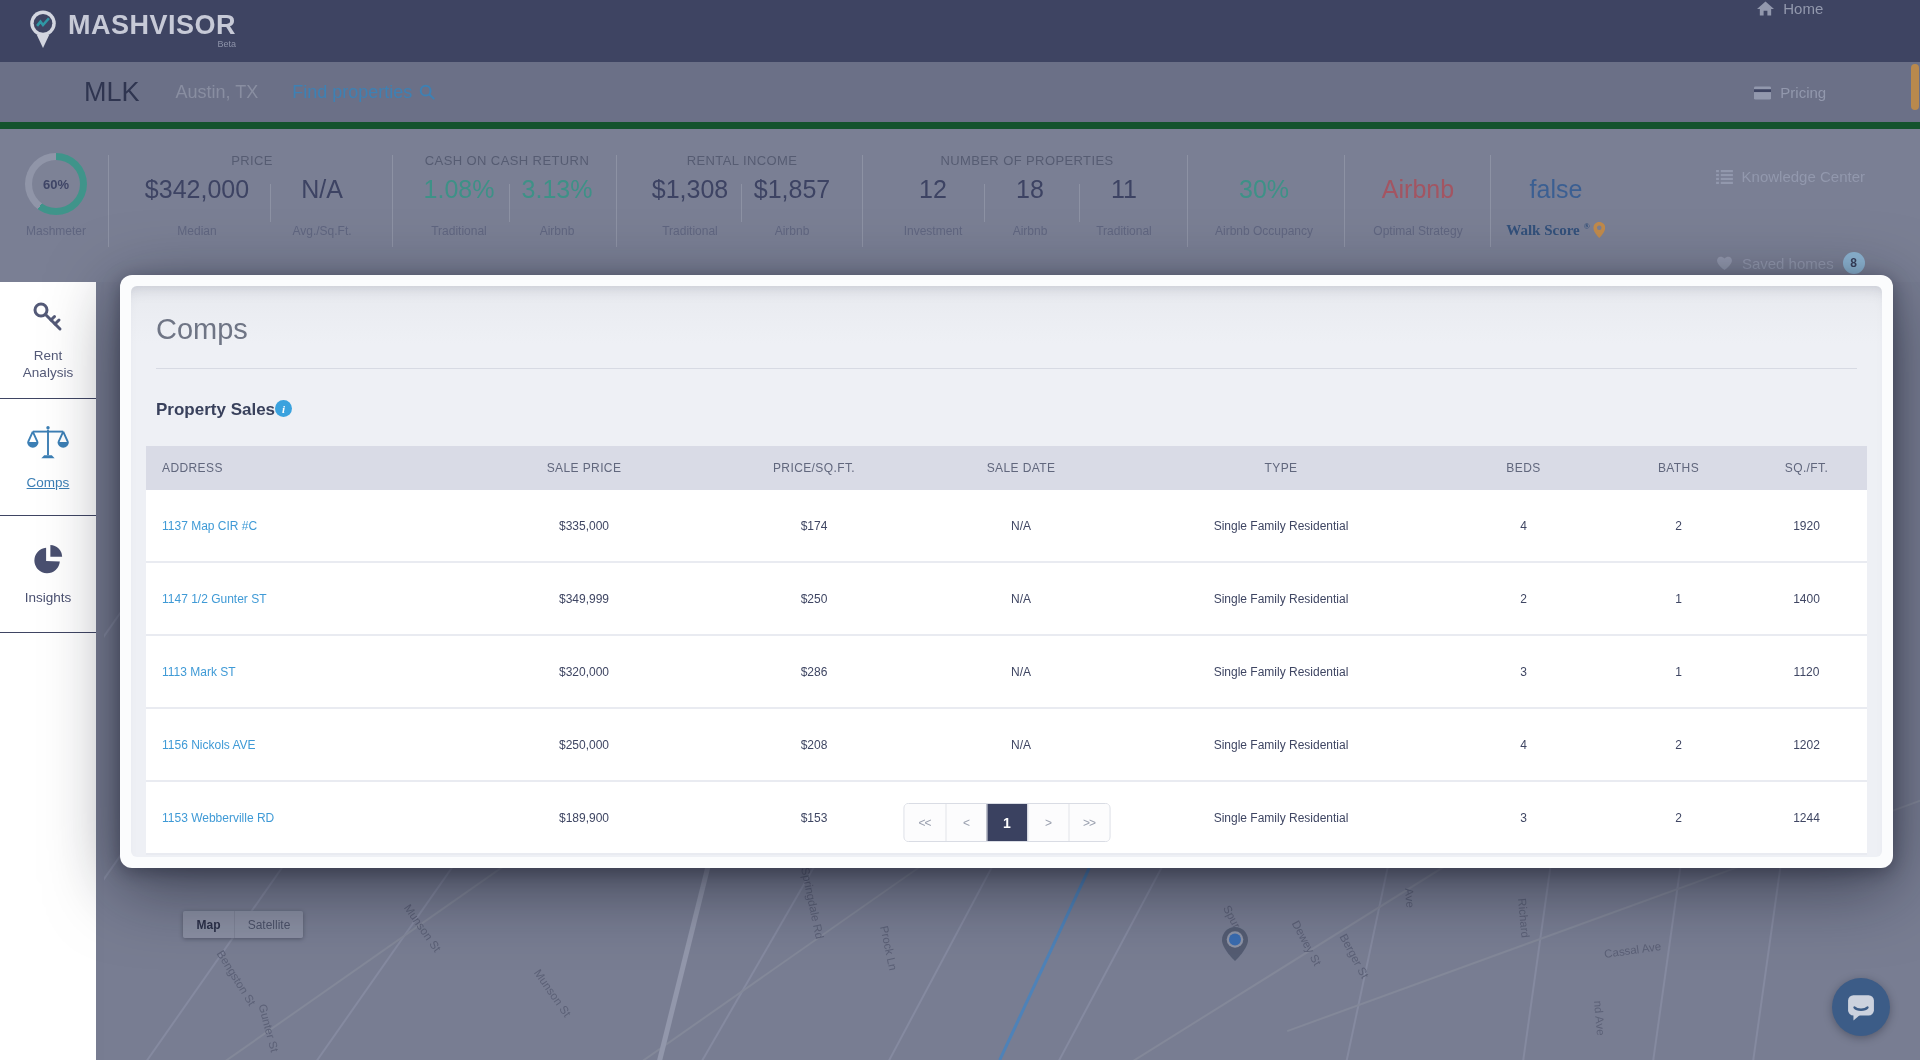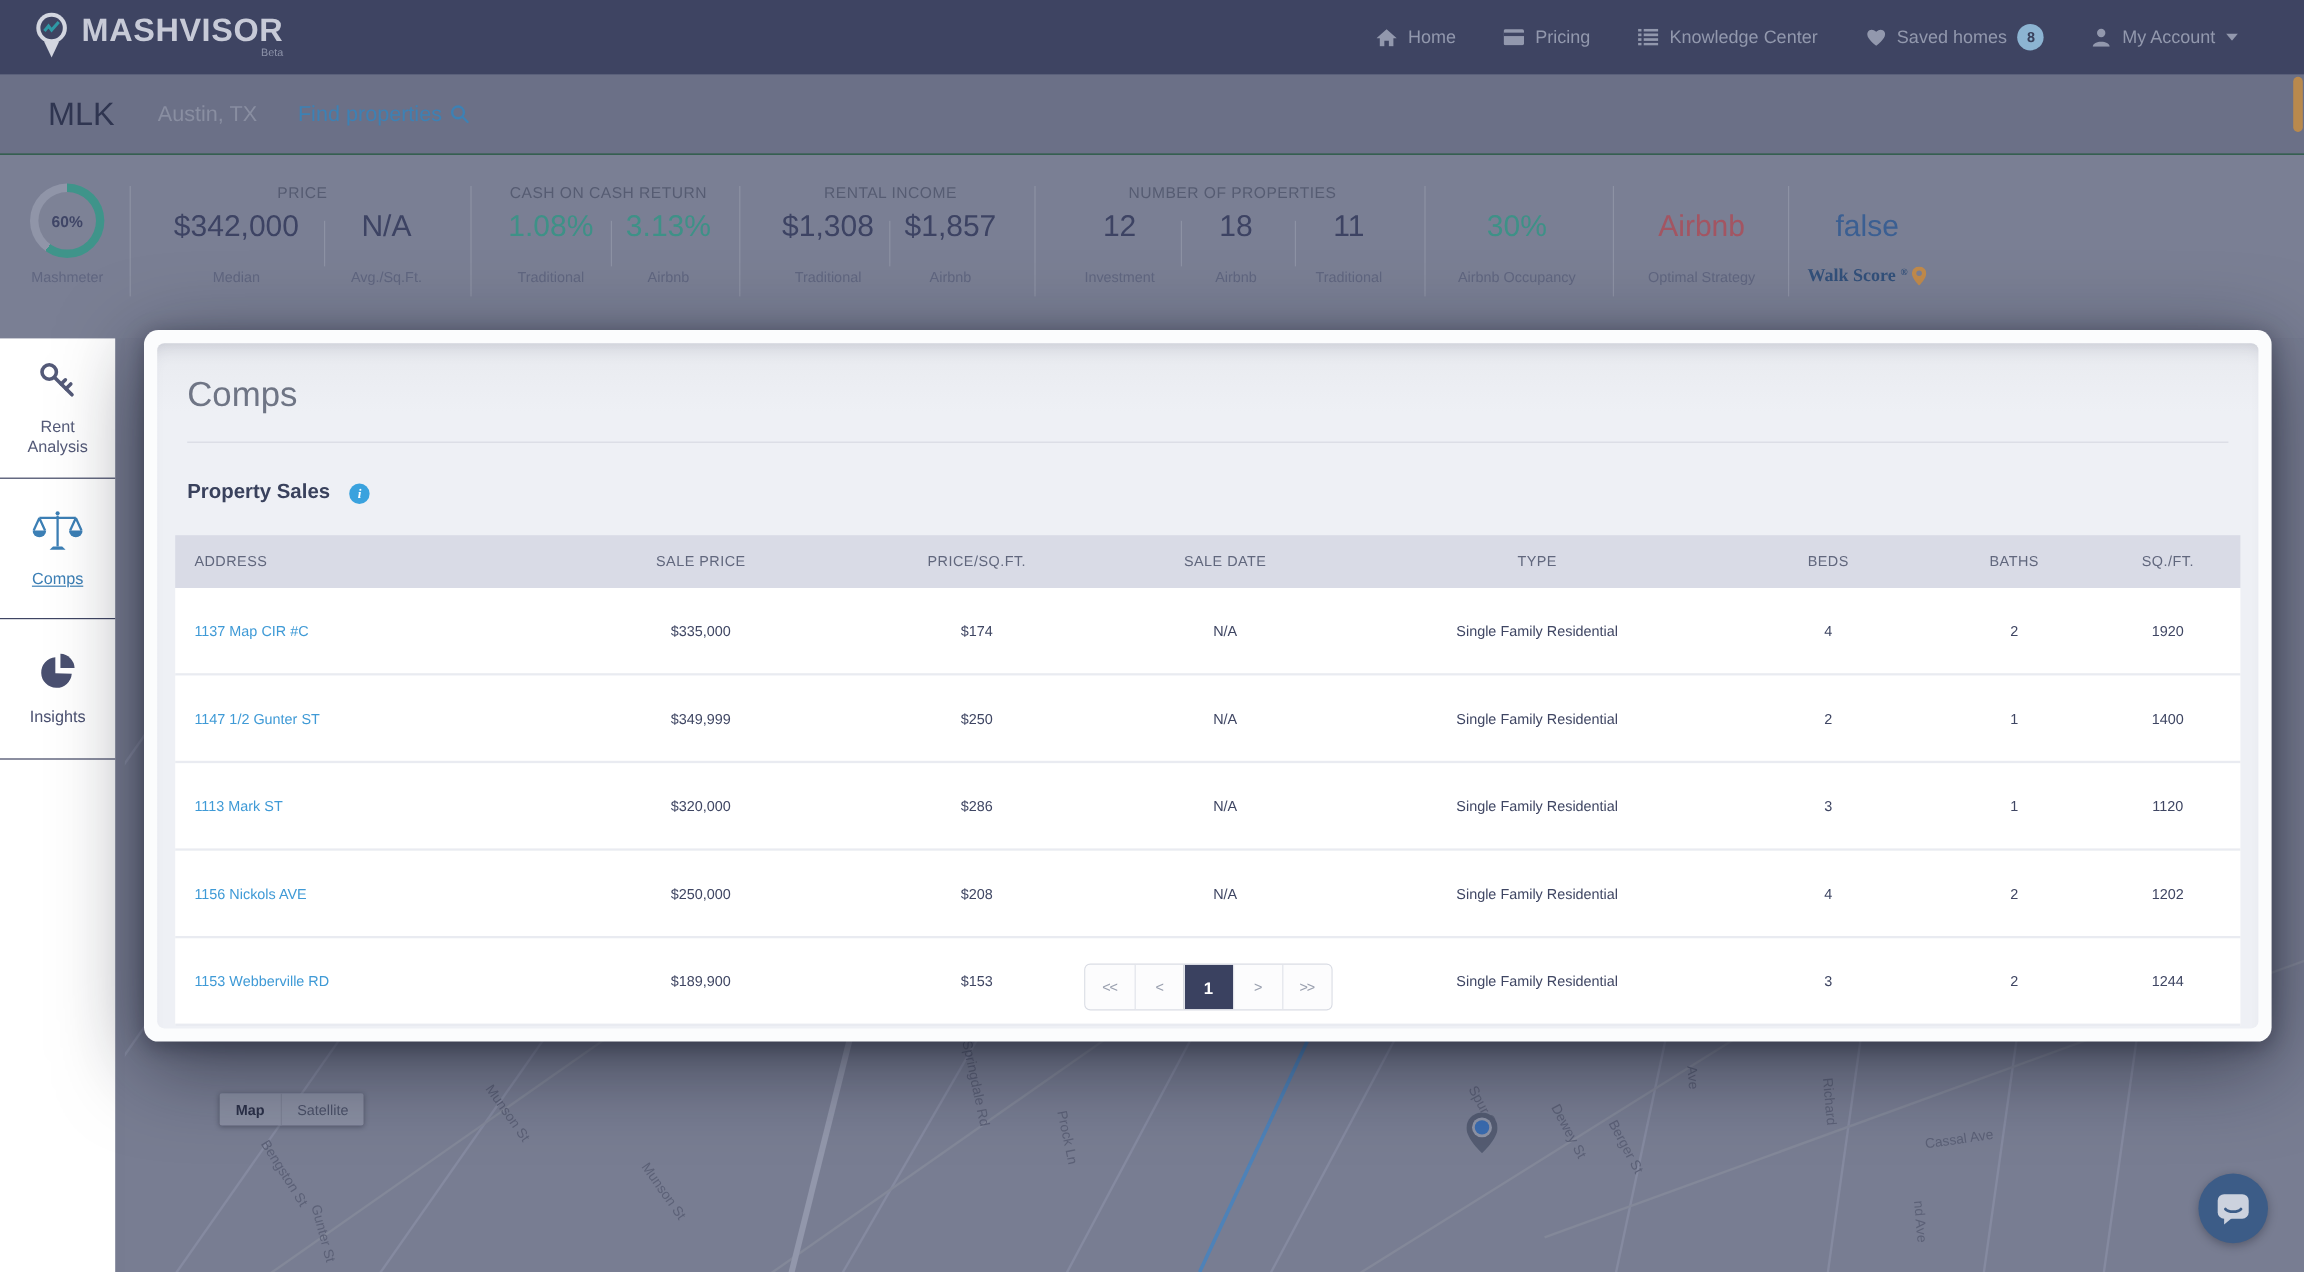--- a/index.html
+++ b/index.html
@@ -12,28 +12,28 @@
   .logo { position:absolute; left:26px; top:8px; display:flex; align-items:flex-start; gap:8px; cursor:pointer; }
   .logo-text { font-size:27px; font-weight:bold; color:#c7cad7; letter-spacing:.5px; line-height:34px; }
   .logo-beta { font-size:9px; color:#8d93a9; text-align:right; margin-top:-3px; }
   .nav-search { position:absolute; left:245px; top:11px; height:41px; display:flex; }
   .nav-search input { width:426px; height:41px; background:#555b7c; border:none; outline:none;
       border-radius:4px 0 0 4px; padding:0 16px; font-size:15px; font-weight:bold; color:#e3e5ee;
       font-family:"Liberation Sans",sans-serif; }
   .nav-search input::placeholder { color:#b9bdcd; }
   .search-btn { width:110px; height:41px; background:#4c547c; border:1px solid #6b7599; border-radius:4px;
       margin-left:1px; display:flex; align-items:center; justify-content:center; color:#a9b0c6; cursor:pointer; }
-  .nav-menu { position:absolute; right:55px; top:0; height:62px; display:flex; align-items:center; gap:40px; }
+  .nav-menu { position:absolute; right:55px; top:0; height:62px; display:flex; align-items:center; gap:67px;flex-direction:column; }
   .nav-item { display:flex; align-items:center; gap:9px; color:#9298ad; font-size:15px; cursor:pointer; white-space:nowrap; }
   .badge { background:#8cb4d2; color:#39415c; min-width:22px; height:22px; border-radius:11px; font-size:12px;
       font-weight:bold; display:flex; align-items:center; justify-content:center; padding:0 6px; }
 
   
   .subheader { position:absolute; top:62px; left:0; right:0; height:67px; background:#6b7087;
-      border-bottom:1px solid #14532d; display:flex; align-items:center; }
+      border-bottom:7px solid #14532d; display:flex; align-items:center;padding-left:44px; }
   .ph-title { margin-left:40px; font-size:27px; color:#2f3550; }
   .ph-loc { margin-left:36px; font-size:18px; color:#898ea1; }
   .ph-find { margin-left:34px; font-size:18px; color:#3d81b4; display:flex; align-items:center; gap:7px; cursor:pointer; }
 
   
   .statsbar { position:absolute; top:129px; left:0; right:0; height:153px; background:#7a7f94; }
   .vsep { position:absolute; top:26px; height:92px; width:1px; background:#8d92a4; }
   .vsep-s { position:absolute; top:55px; height:38px; width:1px; background:#8d92a4; }
   .sh { position:absolute; top:24px; transform:translateX(-50%); font-size:13px; color:#565c72;
       letter-spacing:.4px; white-space:nowrap; }
@@ -78,21 +78,21 @@
 
   
   .modal { position:absolute; left:120px; top:275px; width:1773px; height:593px; background:#fbfcfd;
       border-radius:12px; padding:11px; z-index:10;
       box-shadow:0 18px 70px rgba(15,18,32,.55), 0 4px 18px rgba(15,18,32,.35); }
   .modal-inner { position:relative; width:100%; height:100%; border-radius:6px;
       background:linear-gradient(180deg,#e8eaef 0%, #eef0f5 10%, #eef0f5 100%);
       box-shadow:inset 0 12px 16px -12px rgba(60,65,90,.25); }
   .modal-title { position:absolute; left:25px; top:27px; font-size:29px; color:#6f7585; font-weight:400; }
   .modal-divider { position:absolute; left:25px; right:25px; top:82px; height:1px; background:#d7dae3; }
-  .section-title { position:absolute; left:25px; top:114px; display:flex; align-items:flex-end; gap:16px;
+  .section-title { position:absolute; left:25px; top:114px; display:flex; align-items:flex-start; gap:0;
       font-size:17px; font-weight:bold; color:#39415c; }
   .info-i { width:17px; height:17px; border-radius:50%; background:#3aa2de; color:#fff; font-size:11px;
       font-weight:bold; font-family:"Liberation Serif",serif; font-style:italic; display:flex;
       align-items:center; justify-content:center; cursor:pointer; }
   .comps-table { position:absolute; left:15px; right:15px; top:160px; }
   .thead { display:flex; height:44px; background:#d9dbe6; align-items:center; font-size:12px;
       color:#61677d; letter-spacing:.4px; }
   .trow { display:flex; height:73px; background:#ffffff; align-items:center; font-size:12px;
       color:#3f4663; border-bottom:2px solid #e9ebf1; }
   .td, .th { text-align:center; }

